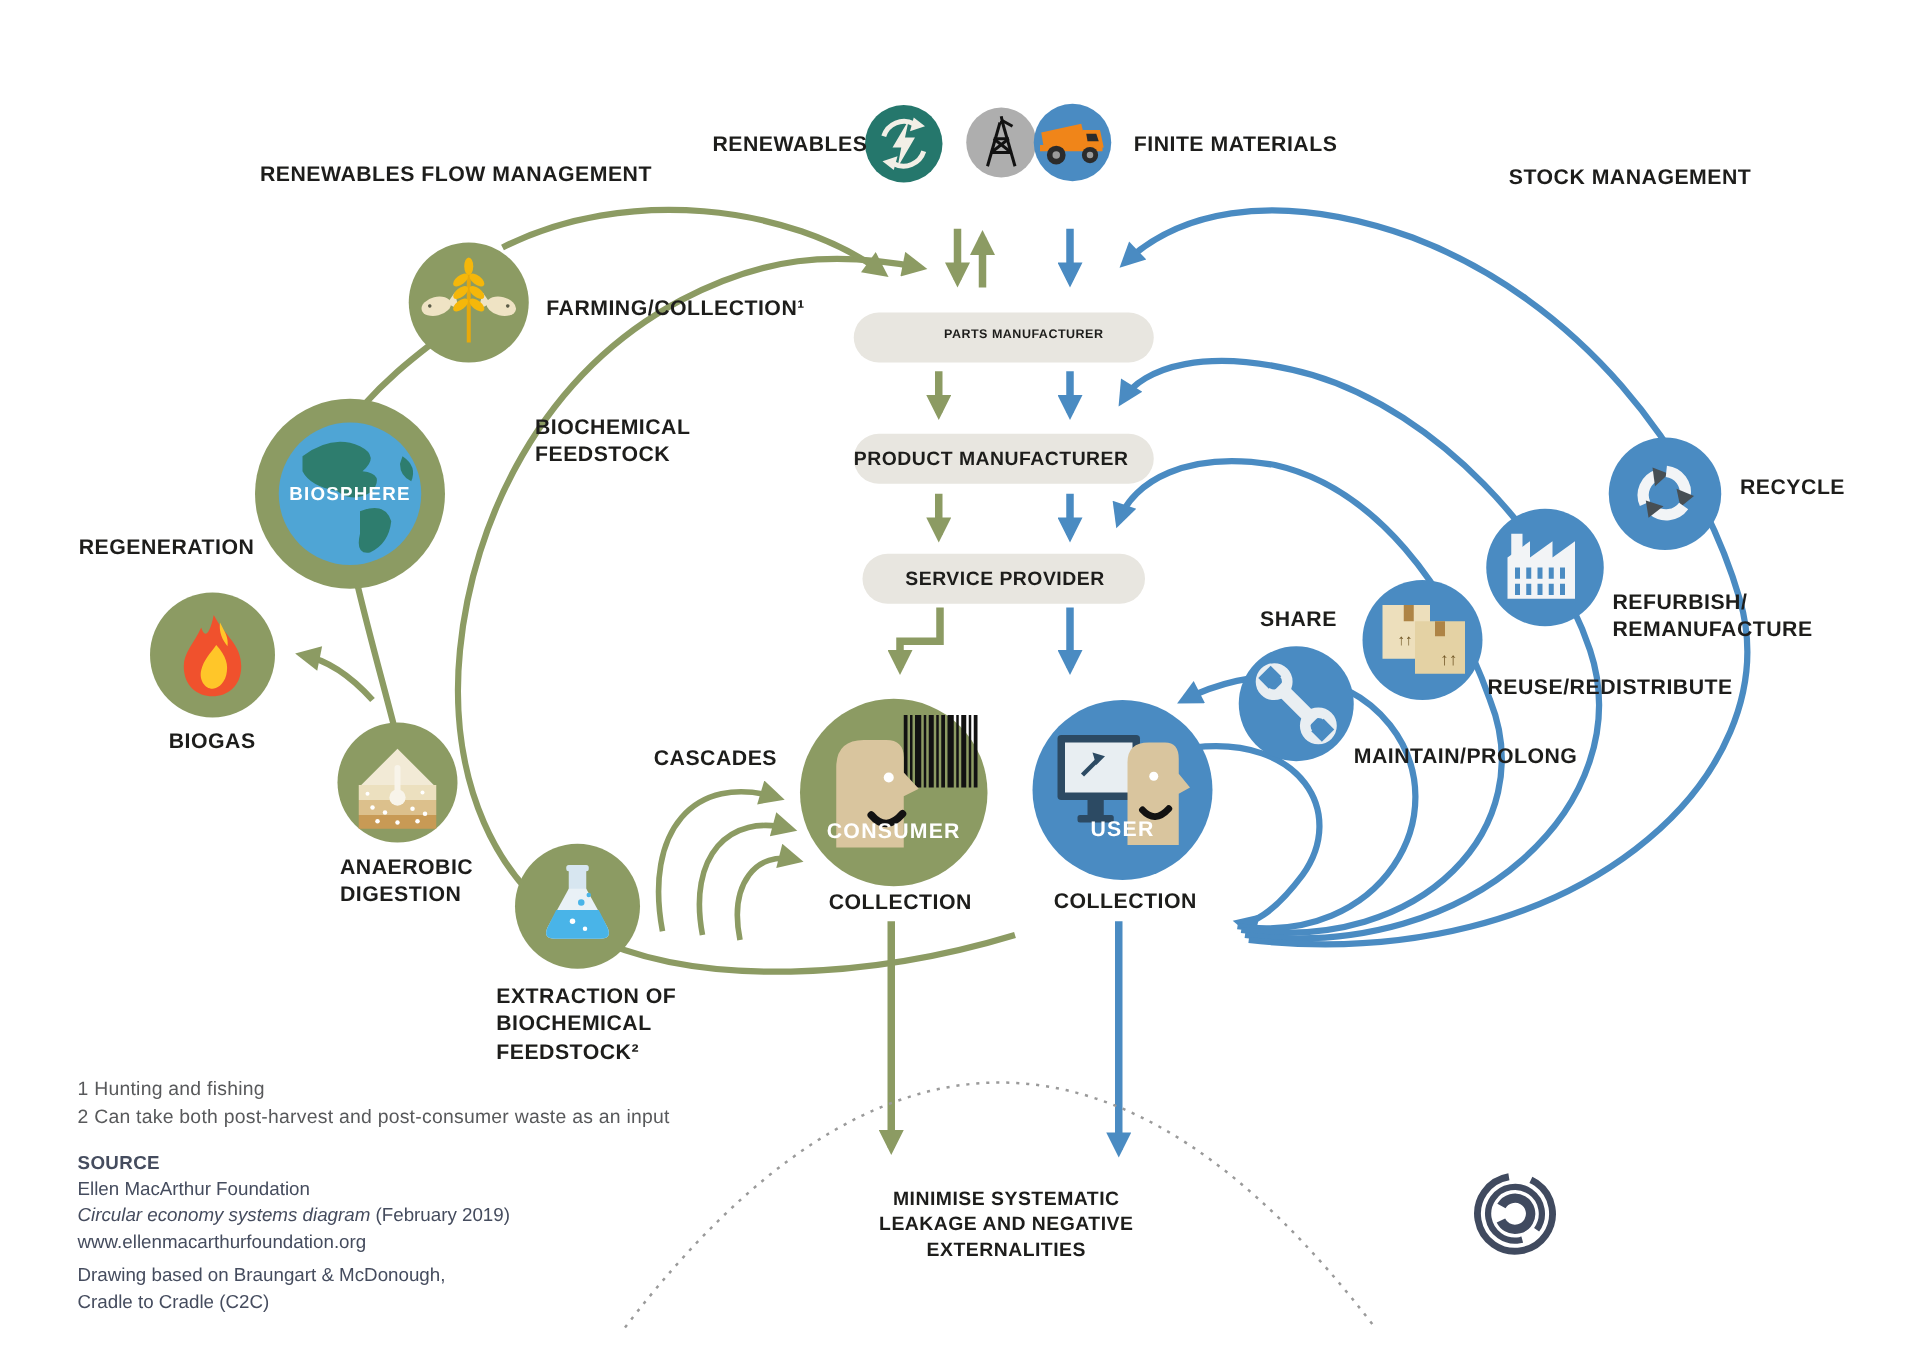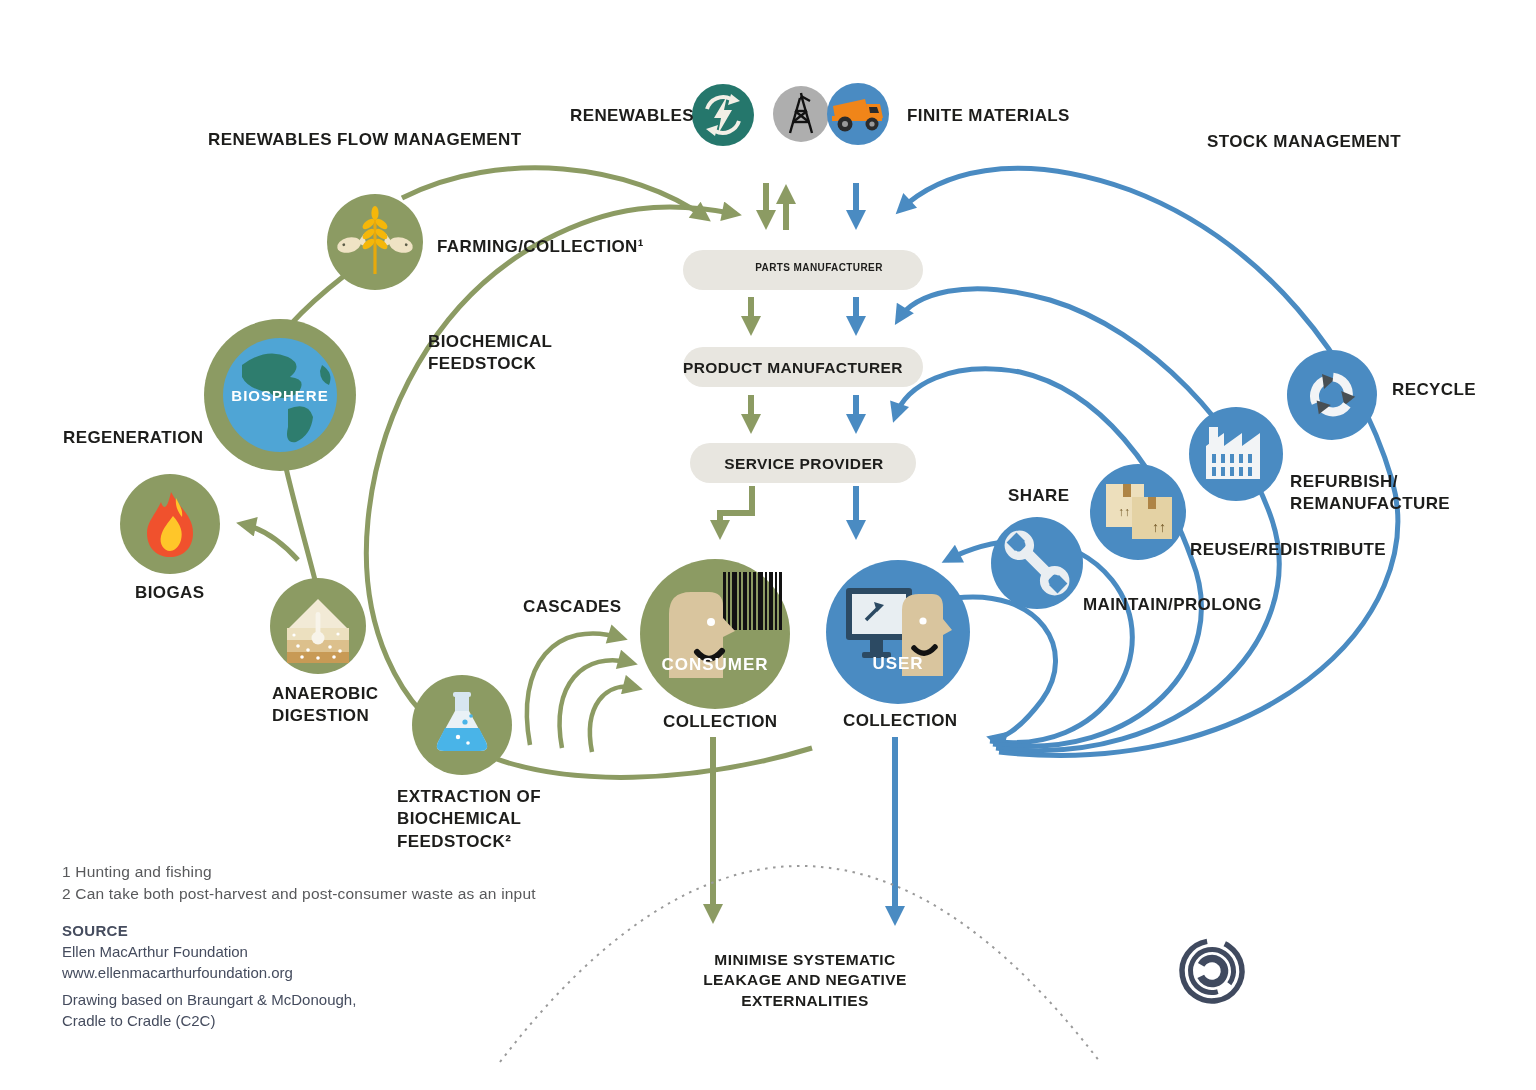--- a/index.html
+++ b/index.html
@@ -346,19 +346,20 @@
 <div class="lbl center" style="left:655px;top:950px;width:300px;font-size:15.5px;">MINIMISE SYSTEMATIC
 LEAKAGE AND NEGATIVE
 EXTERNALITIES</div>
 
 <div class="note" style="left:62px;top:861px;">1 Hunting and fishing</div>
 <div class="note" style="left:62px;top:883px;">2 Can take both post-harvest and post-consumer waste as an input</div>
 
 <div class="src" style="left:62px;top:920px;">
   <div class="hd">SOURCE</div>
   <div>Ellen MacArthur Foundation</div>
+  <div><i>Circular economy systems diagram</i><span> (February 2019)</span></div>
   <div>www.ellenmacarthurfoundation.org</div>
   <div style="margin-top:6px;white-space:pre;">Drawing based on Braungart &amp; McDonough,
 Cradle to Cradle (C2C)</div>
 </div>
 
 
 </div>
 
 </body></html>

